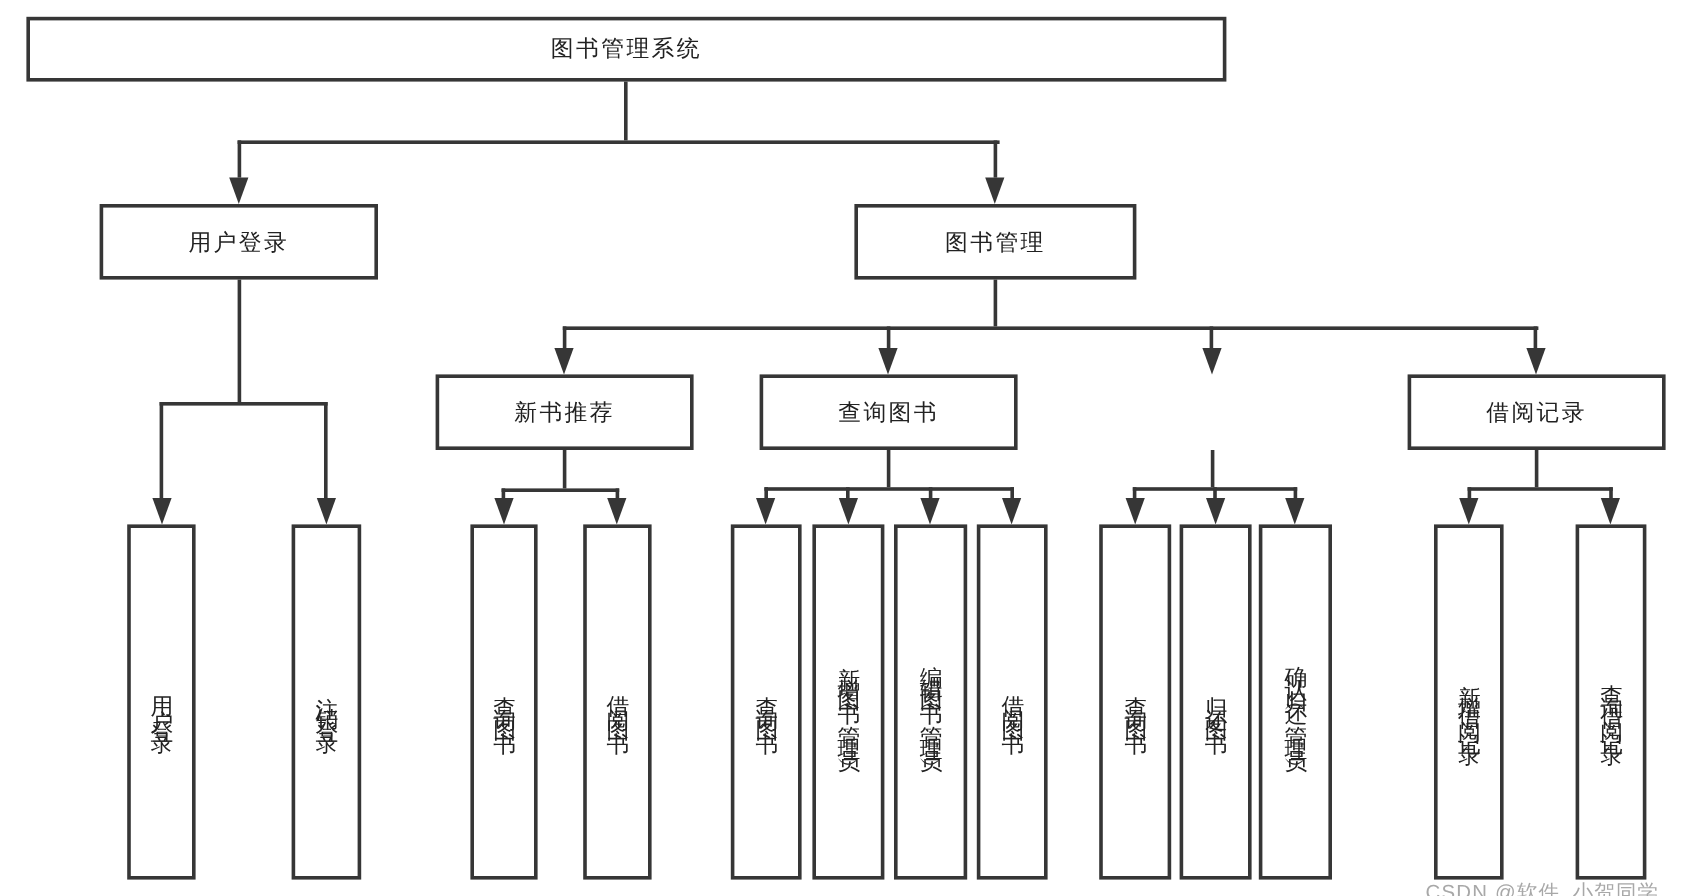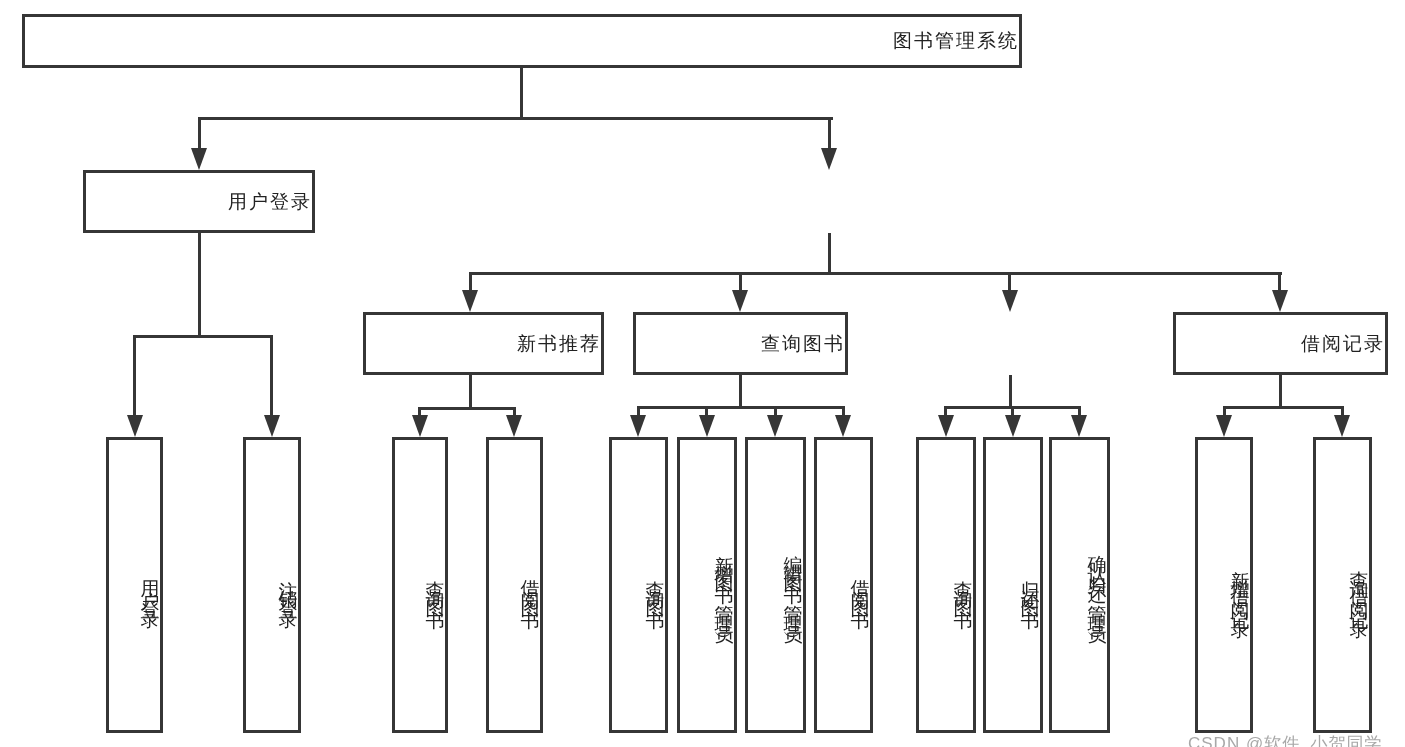--- a/index.html
+++ b/index.html
@@ -2,21 +2,21 @@
 <html><head>
 <meta charset="utf-8">
 <style>
   html,body { margin:0; padding:0; background:#ffffff; }
   .canvas {
     position:relative; width:1405px; height:747px; background:#ffffff;
     font-family:"Liberation Sans", sans-serif; color:#222222; overflow:hidden;
   }
   .box {
     position:absolute; background:#ffffff; border:3px solid #363636;
-    box-sizing:border-box; display:flex; align-items:center; justify-content:flex-end;
+    box-sizing:border-box; display:flex; align-items:center; justify-content:center;
   }
   .h-text { font-size:19px; letter-spacing:2px; white-space:nowrap; }
   .v-text {
     writing-mode:vertical-rl; text-orientation:mixed;
     font-size:19px; letter-spacing:10px; line-height:1;
   }
   .vline, .hline { position:absolute; background:#363636; }
   .arrow {
     position:absolute; width:0; height:0;
     border-left:8px solid transparent; border-right:8px solid transparent;
@@ -36,40 +36,43 @@
   <div class="vline" style="left:520px; top:68px; width:3px; height:49px;"></div>
   <div class="hline" style="left:198px; top:117px; width:635px; height:3px;"></div>
   <div class="vline" style="left:198px; top:117px; width:3px; height:31px;"></div>
   <div class="arrow" style="left:191px; top:148px;"></div>
   <div class="vline" style="left:828px; top:117px; width:3px; height:31px;"></div>
   <div class="arrow" style="left:821px; top:148px;"></div>
 
   <div class="box" style="left:83px; top:170px; width:232px; height:63px;">
     <span class="h-text">用户登录</span>
   </div>
+  <div class="box" style="left:712px; top:170px; width:235px; height:63px;">
+    <span class="h-text">图书管理</span>
+  </div>
 
   <div class="vline" style="left:198px; top:233px; width:3px; height:102px;"></div>
   <div class="hline" style="left:133px; top:335px; width:140px; height:3px;"></div>
   <div class="vline" style="left:133px; top:335px; width:3px; height:80px;"></div>
   <div class="arrow" style="left:127px; top:415px;"></div>
   <div class="vline" style="left:270px; top:335px; width:3px; height:80px;"></div>
   <div class="arrow" style="left:264px; top:415px;"></div>
 
   <div class="vline" style="left:828px; top:233px; width:3px; height:39px;"></div>
   <div class="hline" style="left:469px; top:272px; width:813px; height:3px;"></div>
   <div class="vline" style="left:469px; top:272px; width:3px; height:18px;"></div>
   <div class="arrow" style="left:462px; top:290px;"></div>
   <div class="vline" style="left:739px; top:272px; width:3px; height:18px;"></div>
   <div class="arrow" style="left:732px; top:290px;"></div>
   <div class="vline" style="left:1008px; top:272px; width:3px; height:18px;"></div>
   <div class="arrow" style="left:1002px; top:290px;"></div>
   <div class="vline" style="left:1278px; top:272px; width:3px; height:18px;"></div>
   <div class="arrow" style="left:1272px; top:290px;"></div>
 
-  <div class="box" style="left:363px; top:312px; width:241px; height:63px;">
+  <div class="box" style="left:363px; top:312px; width:215px; height:63px;">
     <span class="h-text">新书推荐</span>
   </div>
   <div class="box" style="left:633px; top:312px; width:215px; height:63px;">
     <span class="h-text">查询图书</span>
   </div>
   <div class="box" style="left:1173px; top:312px; width:215px; height:63px;">
     <span class="h-text">借阅记录</span>
   </div>
 
   <div class="vline" style="left:469px; top:375px; width:3px; height:32px;"></div>

